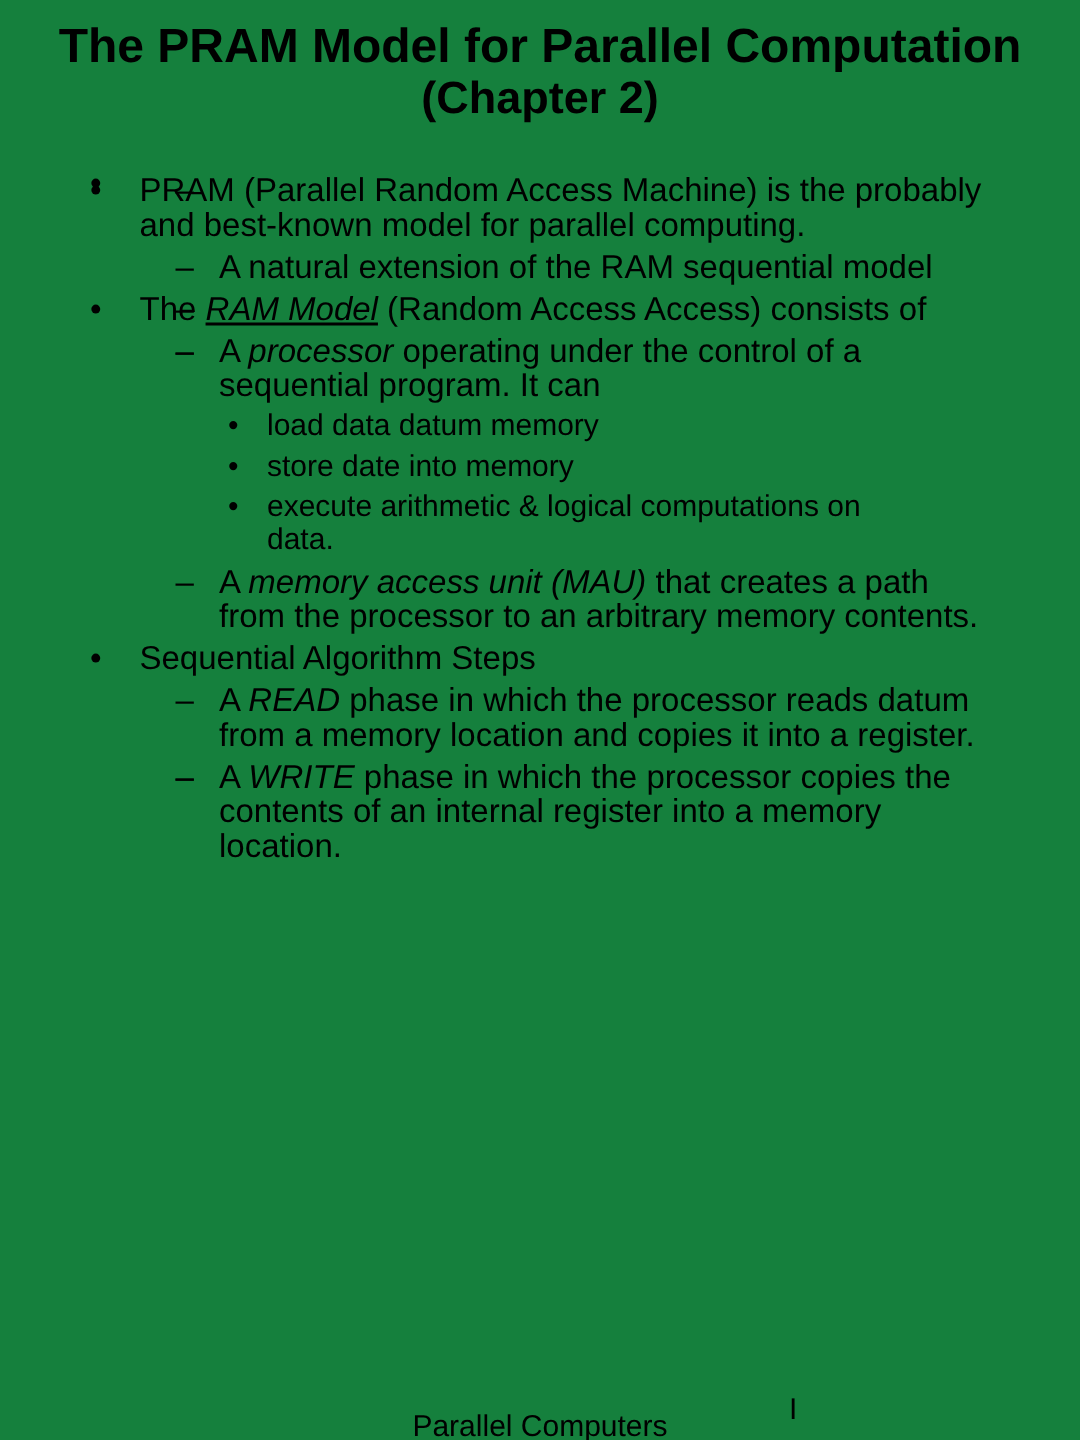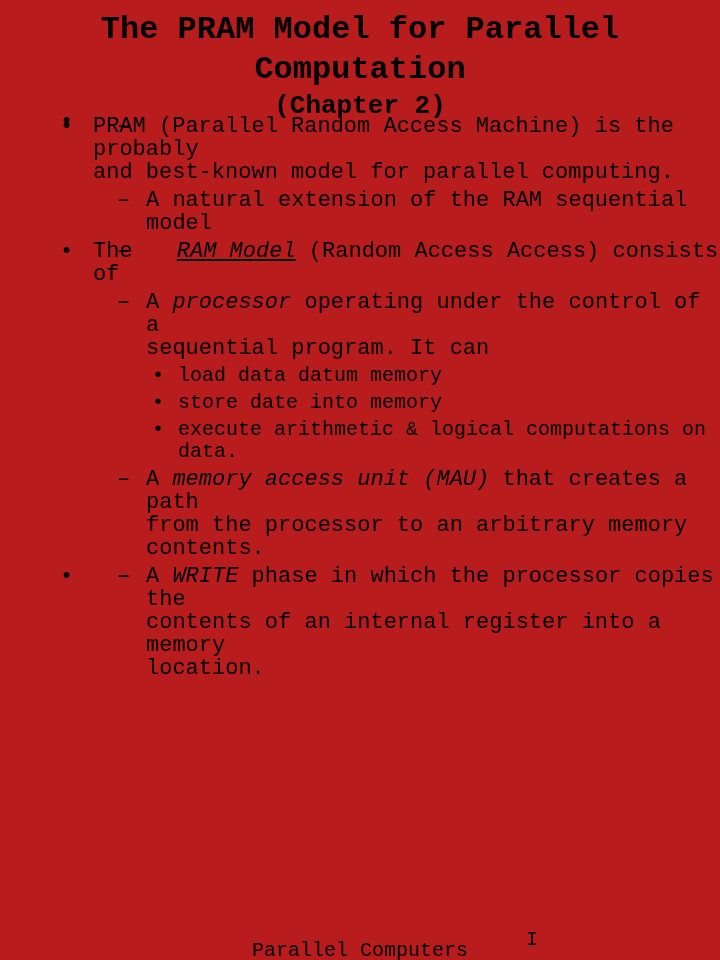--- a/index.html
+++ b/index.html
@@ -4,40 +4,40 @@
 <style>
   html, body {
     margin: 0;
     padding: 0;
     background: #ffffff;
   }
   .slide {
     position: relative;
     width: 720px;
     height: 960px;
-    background: #b91c1c;
+    background: #15803d;
     color: #000000;
-    font-family: Liberation Mono, monospace;
+    font-family: Liberation Sans, sans-serif;
     overflow: hidden;
   }
   .title-block {
     position: absolute;
     top: 10px;
     left: 0;
     right: 0;
     text-align: center;
     font-weight: bold;
   }
   .title-line1 {
     font-size: 32px;
     line-height: 40px;
     letter-spacing: 0px;
   }
   .title-line2 {
-    font-size: 26px;
+    font-size: 30px;
     line-height: 32px;
   }
   .body-block {
     position: absolute;
     top: 110px;
     left: 0;
     width: 720px;
   }
   .item {
     position: relative;
@@ -58,21 +58,21 @@
     padding-left: 178px;
     font-size: 20px;
     line-height: 22px;
   }
   .marker { position: absolute; top: 0; }
   .lvl1 .marker { left: 60px; }
   .lvl2 .marker { left: 117px; }
   .lvl3 .marker { left: 152px; }
   .b { font-weight: bold; }
   .i { font-style: italic; }
-  .u { text-decoration: underline; margin-left: 31px; }
+  .u { text-decoration: underline; }
   .footer-text {
     position: absolute;
     top: 940px;
     left: 0;
     right: 0;
     text-align: center;
     font-size: 20px;
     line-height: 22px;
   }
   .page-marker {
@@ -102,22 +102,23 @@
       <div class="item lvl1"><span class="marker">•</span><span class="txt"><span>The </span><span class="i u">RAM Model</span><span> (Random Access Access) consists of</span></span></div>
       <div class="item lvl2"><span class="marker">–</span></div>
       <div class="item lvl2"><span class="marker">–</span><span class="txt"><span>A </span><span class="i">processor</span><span> operating under the control of a
 sequential program. It can</span></span></div>
       <div class="item lvl3"><span class="marker">•</span><span class="txt"><span>load data datum memory</span></span></div>
       <div class="item lvl3"><span class="marker">•</span><span class="txt"><span>store date into memory</span></span></div>
       <div class="item lvl3"><span class="marker">•</span><span class="txt"><span>execute arithmetic &amp; logical computations on
 data.</span></span></div>
       <div class="item lvl2"><span class="marker">–</span><span class="txt"><span>A </span><span class="i">memory access unit (MAU)</span><span> that creates a path
 from the processor to an arbitrary memory contents.</span></span></div>
-      <div class="item lvl1"><span class="marker">•</span></div>
-      <div class="item lvl2"><span class="marker">–</span></div>
+      <div class="item lvl1"><span class="marker">•</span><span class="txt"><span>Sequential Algorithm Steps</span></span></div>
+      <div class="item lvl2"><span class="marker">–</span><span class="txt"><span>A </span><span class="i">READ</span><span> phase in which the processor reads datum
+from a memory location and copies it into a register.</span></span></div>
       <div class="item lvl2"><span class="marker">–</span></div>
       <div class="item lvl2"><span class="marker">–</span><span class="txt"><span>A </span><span class="i">WRITE</span><span> phase in which the processor copies the
 contents of an internal register into a memory
 location.</span></span></div>
     </div>
 
   <div class="footer-text">Parallel Computers</div>
   <div class="page-marker">I</div>
 </div>
 

